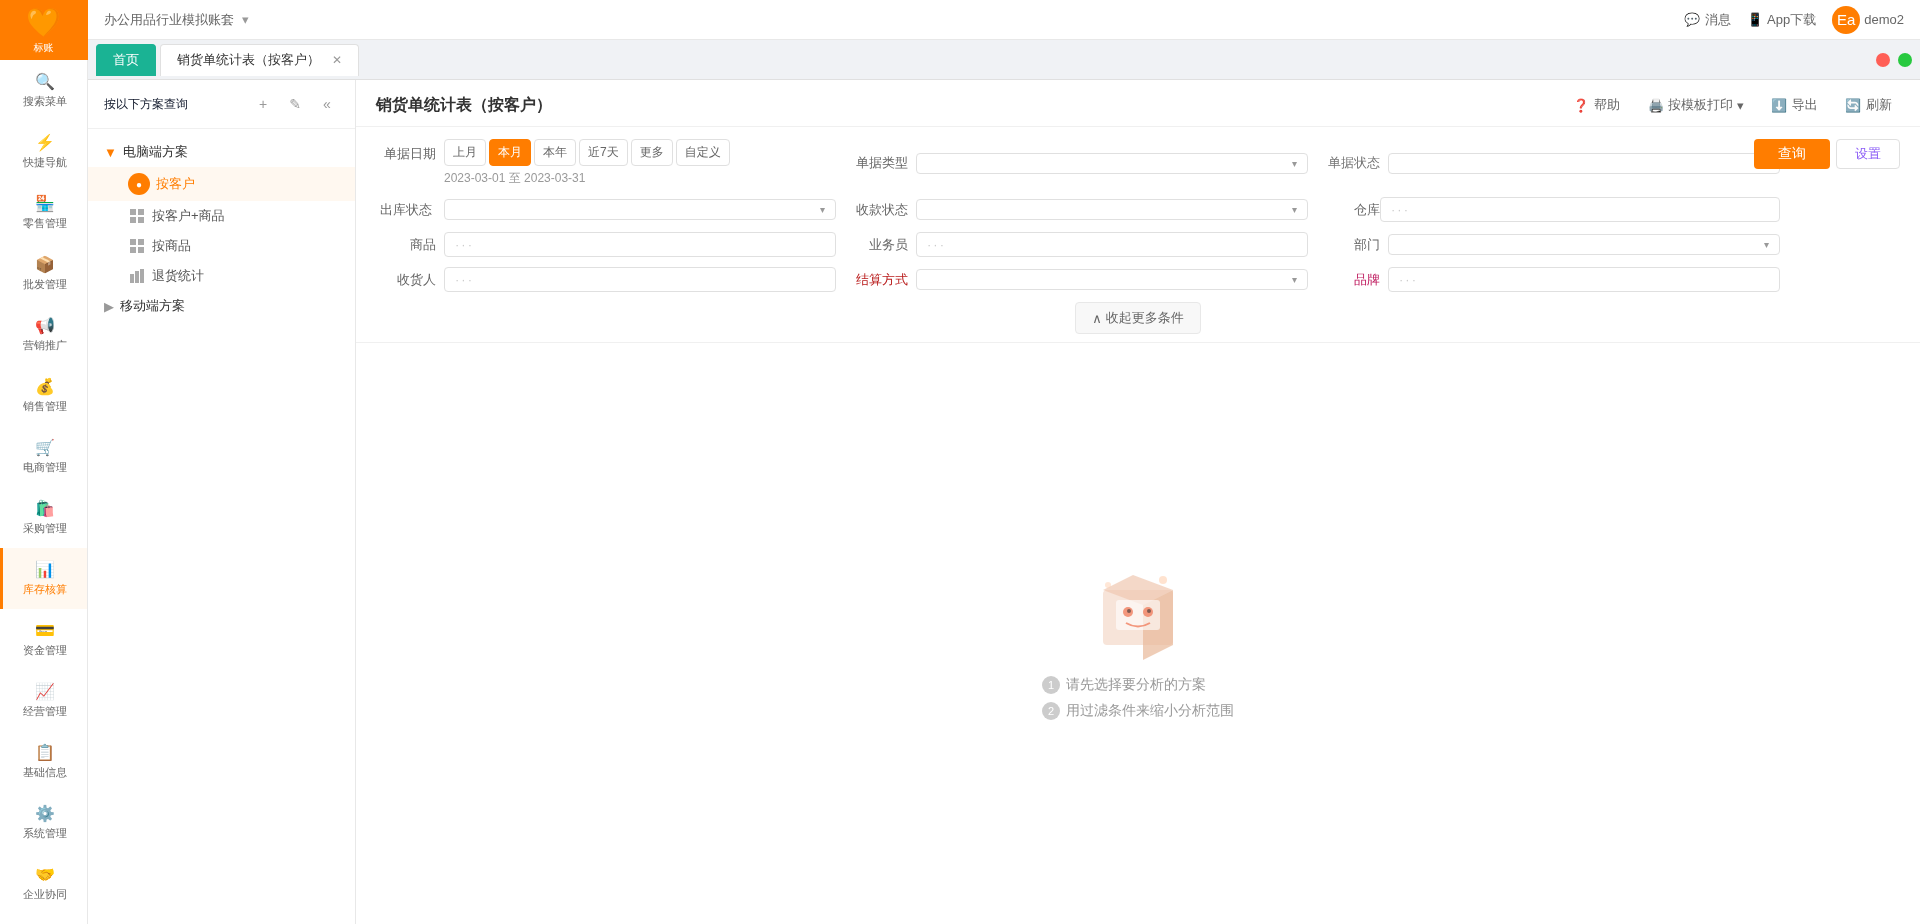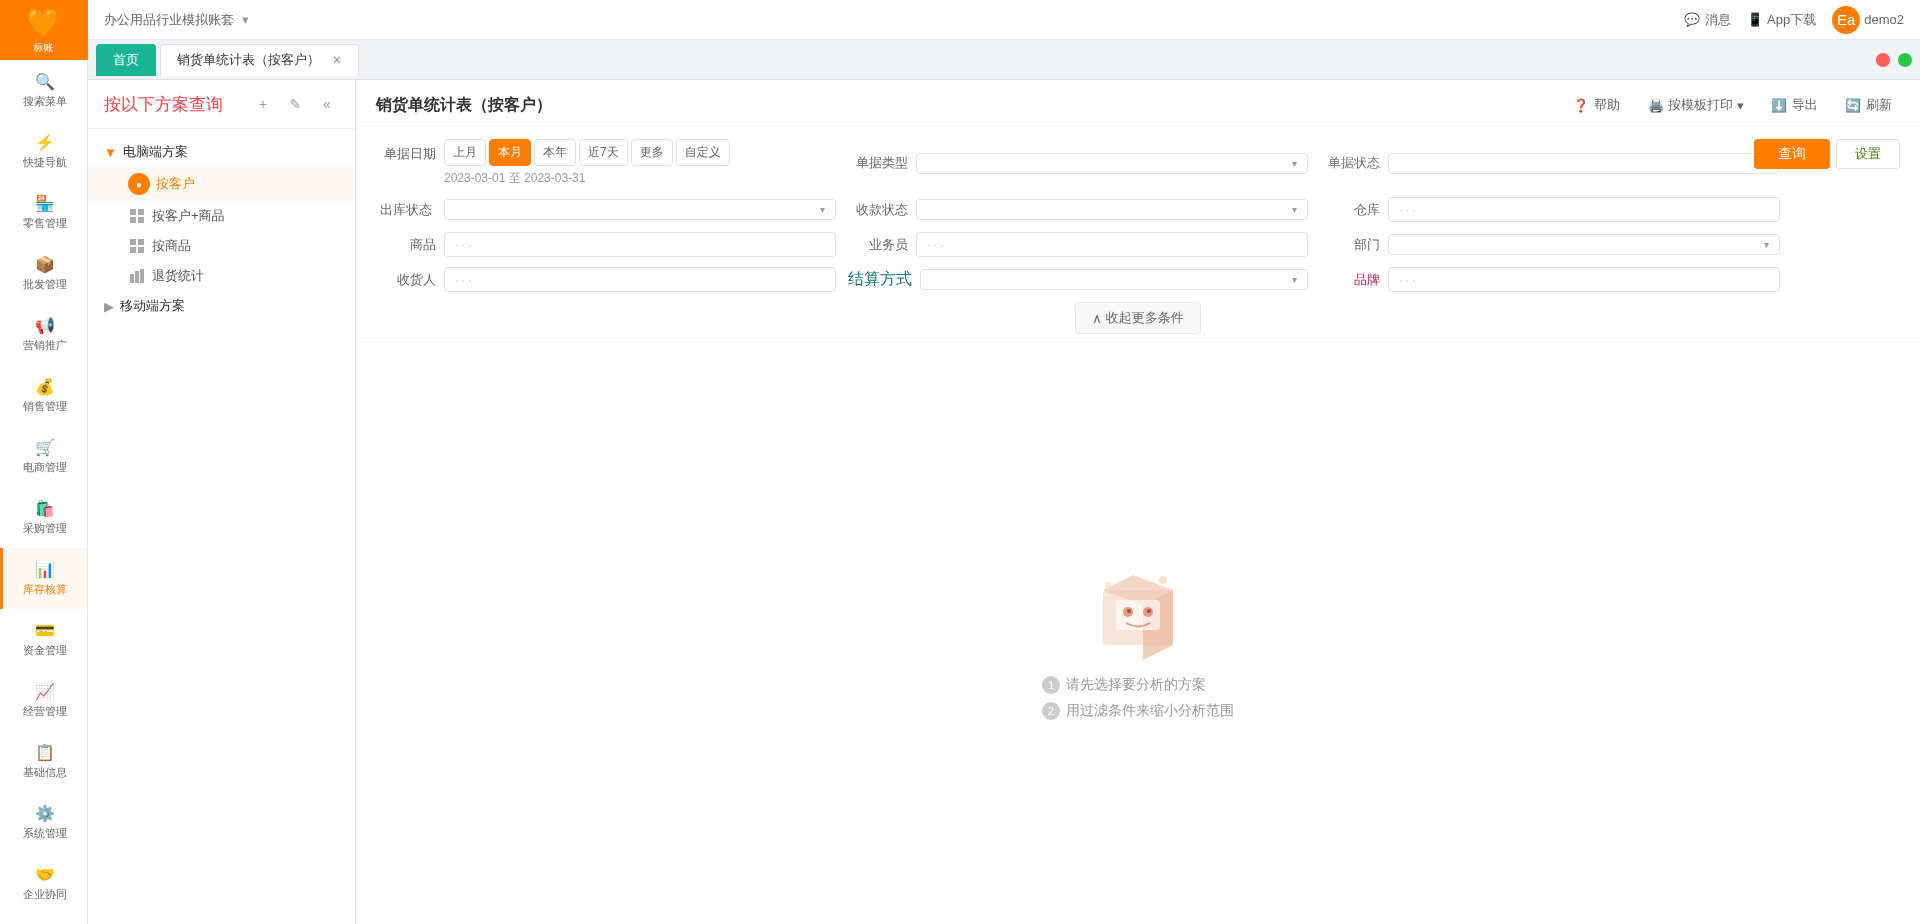--- a/index.html
+++ b/index.html
@@ -38,21 +38,21 @@
     .win-btn { width: 14px; height: 14px; border-radius: 50%; cursor: pointer; display: flex; align-items: center; justify-content: center; font-size: 9px; color: transparent; }
     .win-close { background: #ff5f56; }
     .win-max { background: #27c93f; }
 
     
     .page-content { flex: 1; display: flex; overflow: hidden; }
 
     
     .left-panel { width: 268px; background: #fff; border-right: 1px solid #e8e8e8; flex-shrink: 0; overflow-y: auto; }
     .left-panel-header { padding: 12px 16px; display: flex; align-items: center; justify-content: space-between; border-bottom: 1px solid #f0f0f0; }
-    .left-panel-title { font-size: 17px; color: #ef4444; font-weight: 500; }
+    .left-panel-title { font-size: 12px; color: #0f172a; font-weight: 500; }
     .left-panel-actions { display: flex; gap: 8px; }
     .icon-btn { width: 24px; height: 24px; display: flex; align-items: center; justify-content: center; cursor: pointer; color: #999; font-size: 14px; border-radius: 4px; }
     .tree-section { padding: 8px 0; }
     .tree-parent { padding: 6px 16px; display: flex; align-items: center; gap: 6px; cursor: pointer; color: #333; font-size: 13px; }
     .tree-child { padding: 6px 16px 6px 40px; display: flex; align-items: center; gap: 6px; cursor: pointer; font-size: 13px; color: #555; }
     .tree-child.selected { background: #fff8f0; color: #ff7d00; }
     .tree-child .child-icon { width: 18px; height: 18px; display: flex; align-items: center; justify-content: center; font-size: 12px; }
     .tree-child .orange-circle { width: 22px; height: 22px; background: #ff7d00; border-radius: 50%; display: flex; align-items: center; justify-content: center; color: #fff; font-size: 10px; }
 
     
@@ -65,21 +65,21 @@
     .action-btn { display: flex; align-items: center; gap: 4px; font-size: 13px; color: #666; cursor: pointer; padding: 4px 8px; border-radius: 4px; }
     .date-btn { padding: 4px 8px; font-size: 12px; color: #666; cursor: pointer; border: 1px solid #e0e0e0; border-radius: 4px; background: #fff; }
     .date-btn.active { background: #ff7d00; color: #fff; border-color: #ff7d00; }
     .filter-select { display: flex; align-items: center; justify-content: space-between; border: 1px solid #e0e0e0; border-radius: 4px; padding: 4px 10px; min-width: 160px; cursor: pointer; background: #fff; font-size: 13px; color: #ccc; }
     .filter-select .arrow { font-size: 10px; color: #999; }
     .filter-input { border: 1px solid #e0e0e0; border-radius: 4px; padding: 4px 10px; min-width: 200px; cursor: pointer; background: #fff; font-size: 13px; display: flex; align-items: center; justify-content: space-between; color: #ccc; }
     .filter-input .dots { color: #ccc; letter-spacing: 2px; }
     .collapse-btn { display: flex; align-items: center; gap: 4px; color: #666; font-size: 13px; cursor: pointer; padding: 6px 16px; background: #f8f8f8; border: 1px solid #e8e8e8; border-radius: 4px; }
     .collapse-row { display: flex; justify-content: center; margin-top: 4px; }
     .btn-query { background: #ff7d00; color: #fff; border: none; padding: 6px 24px; border-radius: 4px; font-size: 14px; cursor: pointer; }
-    .btn-settings { background: #fff; color: #4d7c0f; border: 1px solid #e0e0e0; padding: 4px 18px; border-radius: 4px; font-size: 13px; cursor: pointer; }
+    .btn-settings { background: #fff; color: #8b5cf6; border: 1px solid #e0e0e0; padding: 4px 18px; border-radius: 4px; font-size: 13px; cursor: pointer; }
 
     
     .empty-state { flex: 1; display: flex; flex-direction: column; align-items: center; justify-content: center; }
     .empty-icon { width: 120px; height: 120px; margin-bottom: 16px; display: flex; align-items: center; justify-content: center; }
     .empty-text { color: #999; font-size: 14px; }
     .empty-text-item { display: flex; align-items: center; gap: 6px; margin-bottom: 8px; }
     .step-num { width: 18px; height: 18px; border-radius: 50%; background: #ccc; color: #fff; font-size: 11px; display: flex; align-items: center; justify-content: center; flex-shrink: 0; }
 
     
     .filter-section { position: relative; padding: 12px 20px 8px; border-bottom: 1px solid #f0f0f0; }
@@ -344,21 +344,21 @@
           </div>
 
           <div style="display:flex; align-items:center; gap:8px;">
             <span style="color:#666; font-size:13px; white-space:nowrap; min-width:60px; text-align:right;">收款状态</span>
             <div class="filter-select" style="flex:1;">
               <span></span>
               <span class="arrow">▾</span>
             </div>
           </div>
 
-          <div style="display:flex; align-items:center; gap:8px;">
+          <div style="display:flex; align-items:center; ">
             <span style="color:#666; font-size:13px; white-space:nowrap; min-width:60px; text-align:right;">仓库</span>
             <div class="filter-input" style="flex:1;">
               <span class="dots">···</span>
             </div>
           </div>
         </div>
 
         <div style="display:grid; grid-template-columns: 1fr 1fr 1fr; gap:12px; margin-bottom:10px; padding-right:120px;">
 
           <div style="display:flex; align-items:center; gap:8px;">
@@ -387,21 +387,21 @@
         <div style="display:grid; grid-template-columns: 1fr 1fr 1fr; gap:12px; margin-bottom:10px; padding-right:120px;">
 
           <div style="display:flex; align-items:center; gap:8px;">
             <span style="color:#666; font-size:13px; white-space:nowrap; min-width:60px; text-align:right;">收货人</span>
             <div class="filter-input" style="flex:1;">
               <span class="dots">···</span>
             </div>
           </div>
 
           <div style="display:flex; align-items:center; gap:8px;">
-            <span style="color:#0f766e; font-size:16px; white-space:nowrap; min-width:60px; text-align:right;">结算方式</span>
+            <span style="color:#b91c1c; font-size:13px; white-space:nowrap; min-width:60px; text-align:right;">结算方式</span>
             <div class="filter-select" style="flex:1;">
               <span></span>
               <span class="arrow">▾</span>
             </div>
           </div>
 
           <div style="display:flex; align-items:center; gap:8px;">
             <span style="color:#be185d; font-size:13px; white-space:nowrap; min-width:60px; text-align:right;">品牌</span>
             <div class="filter-input" style="flex:1;">
               <span class="dots">···</span>

